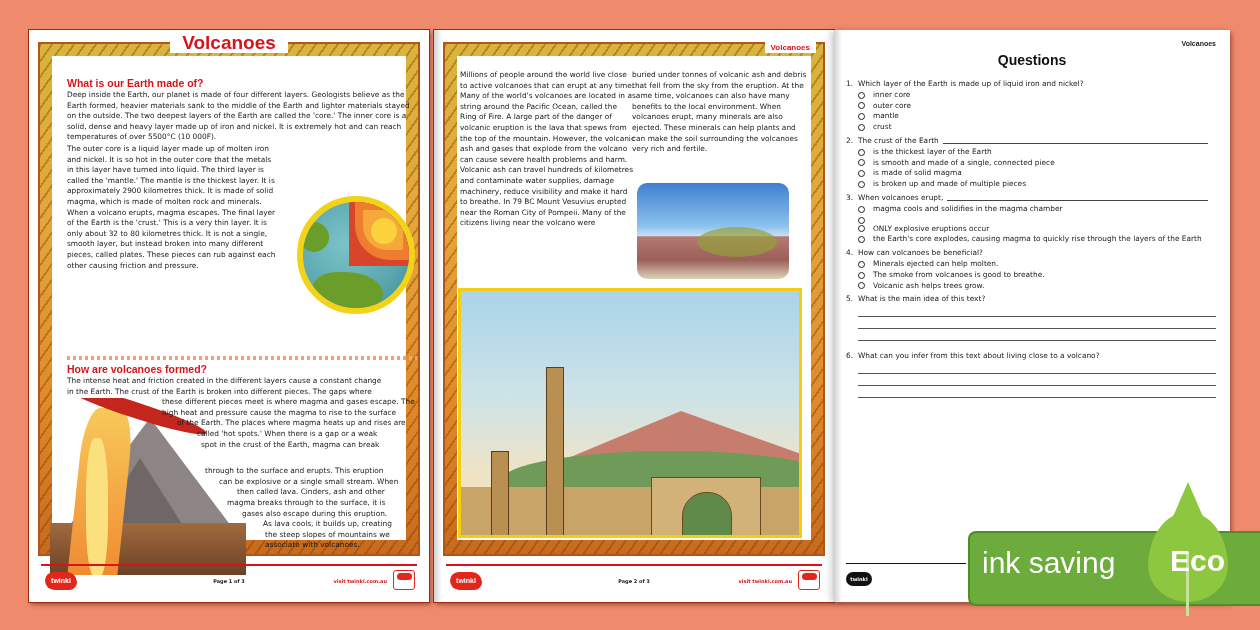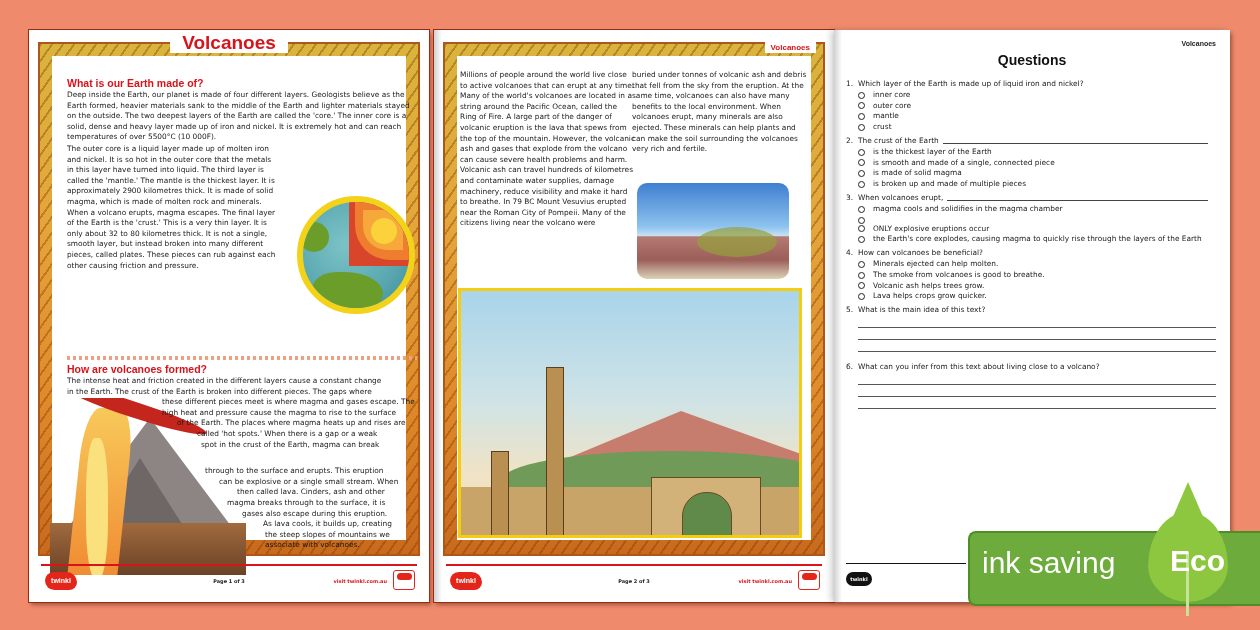--- a/index.html
+++ b/index.html
@@ -289,24 +289,20 @@
           <span>Minerals ejected can help molten.</span>
         </div>
         <div class="opt">
           <span class="radio"></span>
           <span>The smoke from volcanoes is good to breathe.</span>
         </div>
         <div class="opt">
           <span class="radio"></span>
           <span>Volcanic ash helps trees grow.</span>
         </div>
-        <div class="opt">
-          <span class="radio"></span>
-          <span>Lava helps crops grow quicker.</span>
-        </div>
       </div>
       <div class="q" style="margin-bottom: 10px;">
         <div class="q-text">
           <span class="q-num">5.</span>
           <span>What is the main idea of this text?</span>
         </div>
         <div class="ans-line"></div>
         <div class="ans-line"></div>
         <div class="ans-line"></div>
       </div>

